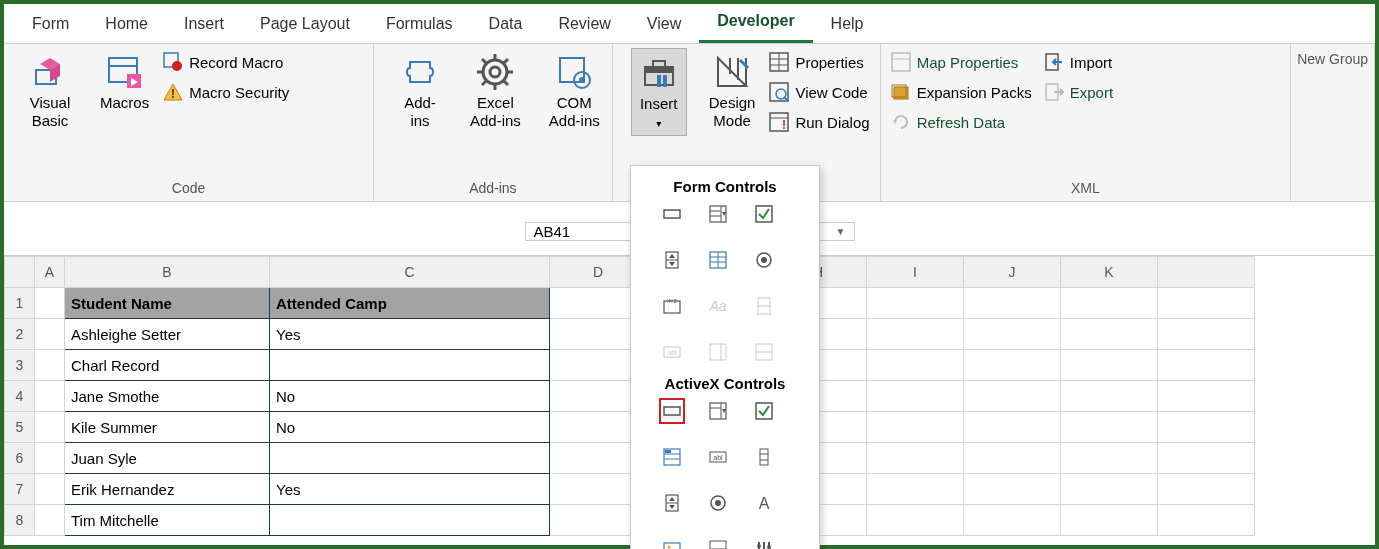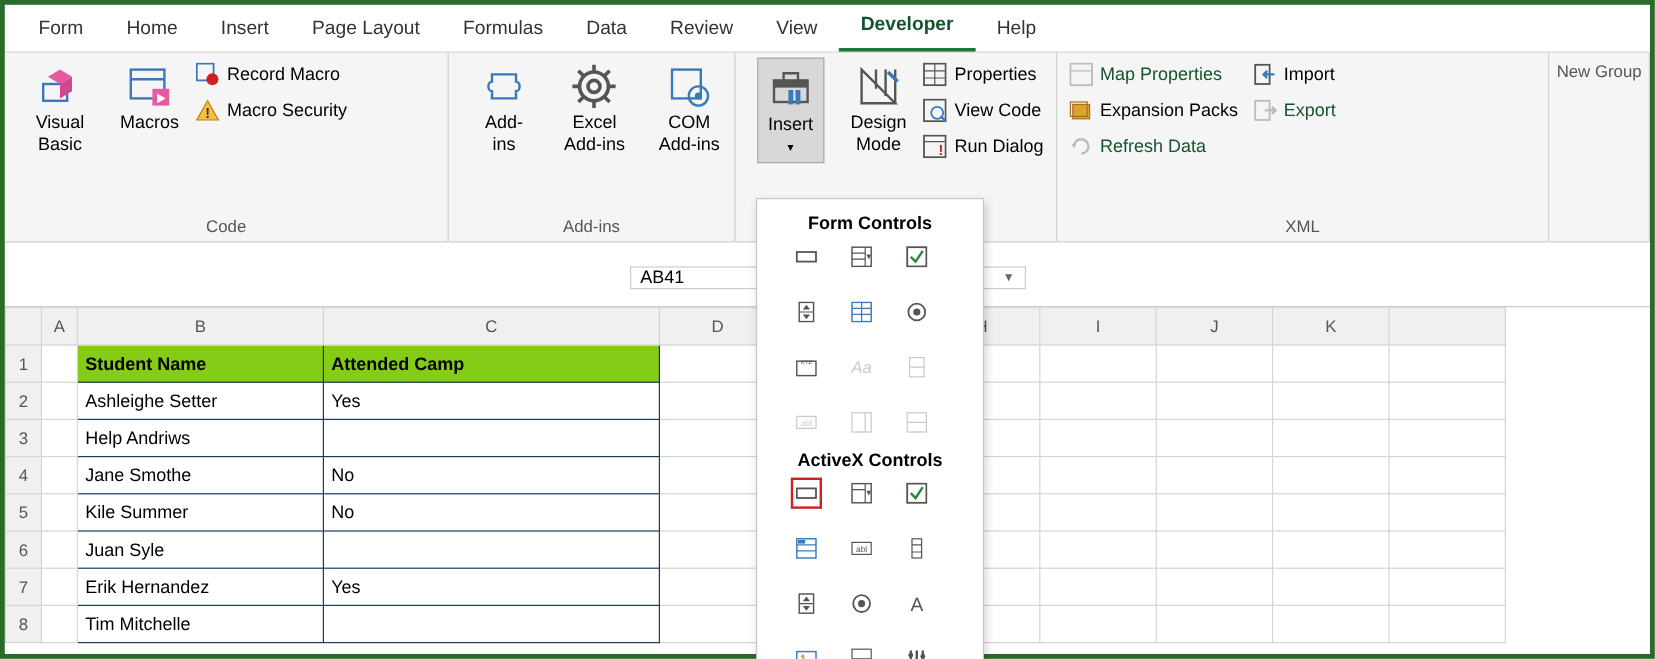--- a/index.html
+++ b/index.html
@@ -36,21 +36,21 @@
   .fx { font-style: italic; font-family: serif; color: #0f766e; }
   
   
   .grid-wrap { position: relative; }
   table.grid { border-collapse: collapse; table-layout: fixed; }
   .grid td, .grid th { border: 1px solid #d4d4d4; height: 31px; font-size: 15px; padding: 0 6px; text-align: left; vertical-align: middle; font-weight: normal; }
   .grid .colh { background: #f0f0f0; text-align: center; color: #555; height: 28px; font-size: 14px; }
   .grid .rowh { background: #f0f0f0; text-align: center; color: #555; width: 30px; font-size: 14px; }
   .grid .corner { background: #f0f0f0; width: 30px; }
   .data-cell { border: 1px solid #1a3a5a !important; background: #fff; }
-  .header-cell { background: #84cc16; font-weight: 700 !important; border: 1px solid #1a3a5a !important; }
+  .header-cell { background: #a3a3a3; font-weight: 700 !important; border: 1px solid #1a3a5a !important; }
   
   
   .dropdown { position: absolute; left: 630px; top: 165px; width: 190px; background: #fff; border: 1px solid #c8c8c8; box-shadow: 2px 3px 8px rgba(0,0,0,0.2); padding: 8px 0; z-index: 10; }
   .dropdown .sect-title { font-weight: 700; font-size: 15px; text-align: center; padding: 4px 0 6px 0; }
   .dropdown .icon-grid { display: flex; flex-wrap: wrap; padding: 0 8px 6px 8px; gap: 20px; margin-left: 20px; }
   .dropdown .ctrl-ic { width: 26px; height: 26px; border: 1px solid transparent; display: flex; align-items: center; justify-content: center; cursor: pointer; }
   .dropdown .ctrl-ic.hl { border: 2px solid #d02020; }
   .dropdown .ctrl-ic svg { width: 18px; height: 18px; }
   .dropdown .ctrl-ic.disabled { opacity: 0.45; }
   
@@ -367,21 +367,21 @@
           <td></td>
           <td></td>
           <td></td>
           <td></td>
           <td></td>
           <td></td>
         </tr>
         <tr>
           <td class="rowh">3</td>
           <td></td>
-          <td class="data-cell">Help Andriws</td>
+          <td class="data-cell">Charl Record</td>
           <td class="data-cell"></td>
           <td></td>
           <td></td>
           <td></td>
           <td></td>
           <td></td>
           <td></td>
           <td></td>
           <td></td>
           <td></td>

